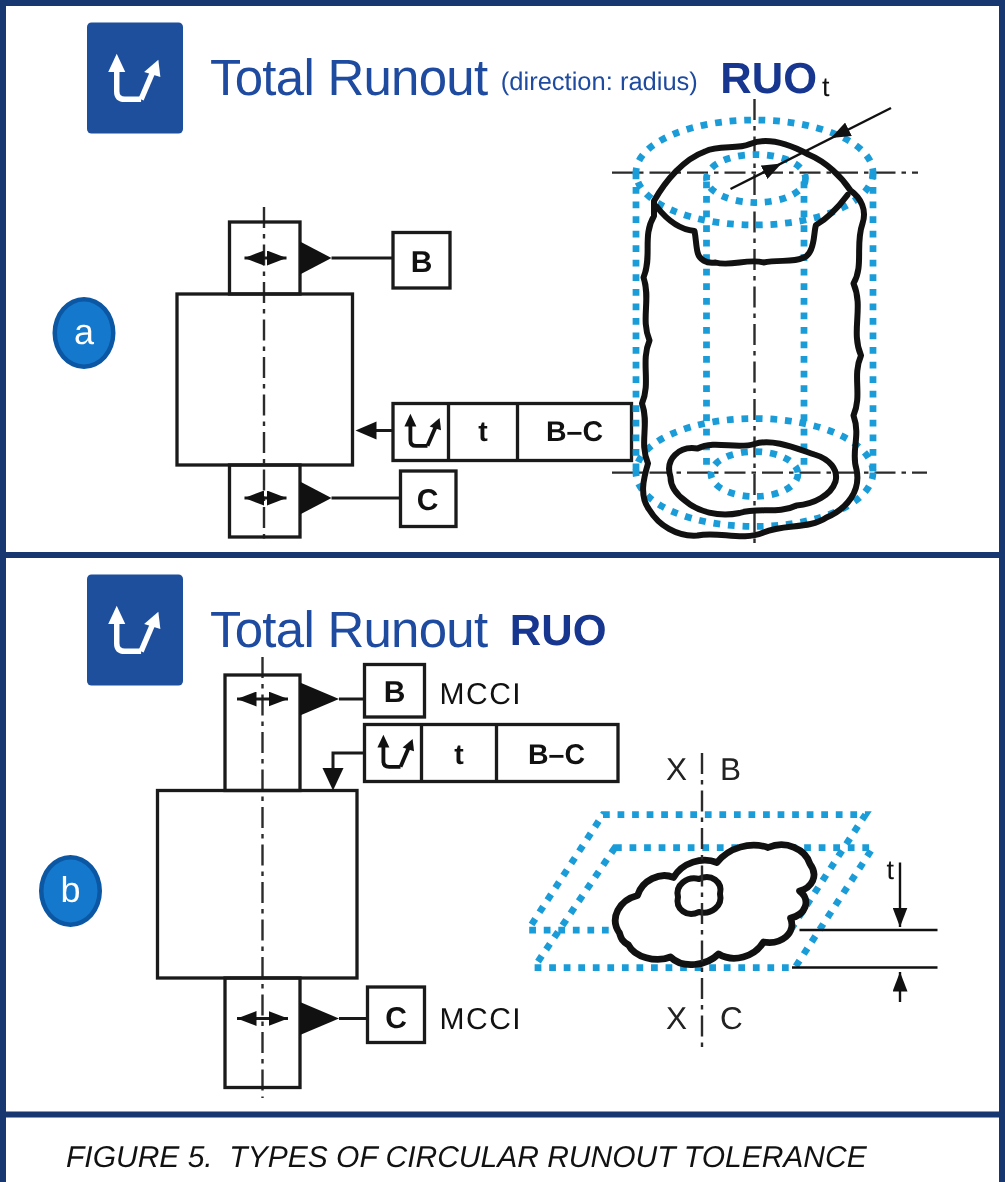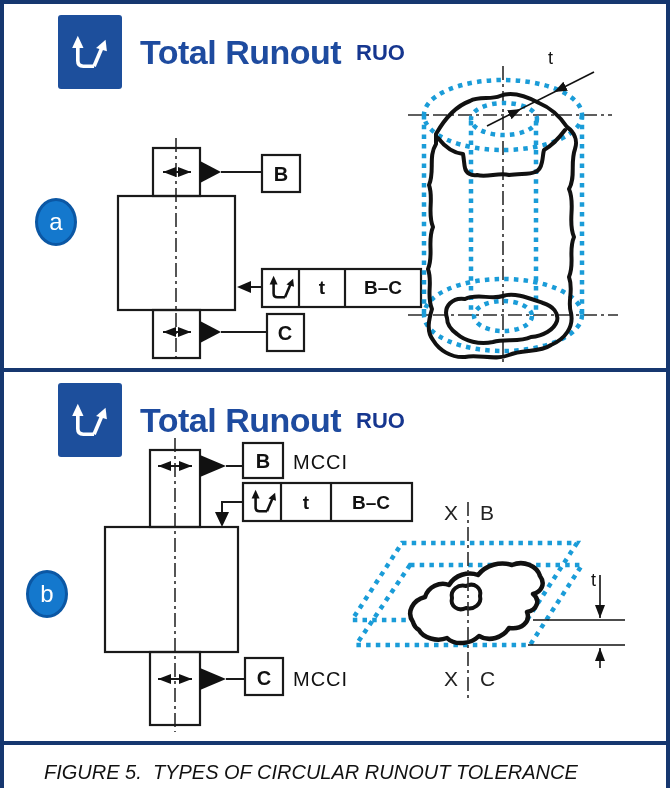--- a/index.html
+++ b/index.html
@@ -8,23 +8,23 @@
     background:#fff;border:4px solid #16376f;
     font-family:"Liberation Sans",sans-serif;
   }
   .panel{position:relative;width:662px;overflow:hidden;background:#fff;}
   .panel-a{height:364px;border-bottom:4px solid #16376f;}
   .panel-b{height:369px;border-bottom:4px solid #16376f;}
   .drawing{position:absolute;left:0;top:0;}
   .header{position:absolute;left:54px;top:11px;display:flex;align-items:center;z-index:2;}
   .icon{width:64px;height:74px;background:#1d4f9c;border-radius:3px;
         display:flex;align-items:center;justify-content:center;flex:0 0 auto;}
-  .title{margin-left:18px;font-size:34px;color:#1e4b9f;letter-spacing:-0.5px;white-space:nowrap;font-weight:bold;}
+  .title{margin-left:18px;font-size:34px;color:#1e4b9f;letter-spacing:-0.5px;white-space:nowrap;}
   .subtitle{margin-left:9px;font-size:17px;color:#1e4b9f;white-space:nowrap;padding-top:6px;}
-  .code{margin-left:15px;font-size:22px;font-weight:700;color:#16368f;padding-top:2px;text-align:right;}
+  .code{margin-left:15px;font-size:29px;font-weight:700;color:#16368f;padding-top:2px;text-align:right;}
   .badge{
     position:absolute;width:36px;height:42px;border-radius:50%;
     background:#1478cd;border:3px solid #0b57a4;color:#fff;
     display:flex;align-items:center;justify-content:center;
     font-size:24px;z-index:2;
   }
   .panel-a .badge{left:31px;top:194px;}
   .panel-b .badge{left:22px;top:198px;}
   .caption{
     height:54px;display:flex;align-items:center;padding-left:40px;
@@ -130,20 +130,21 @@
       </g>
     </svg>
 
     <div class="header">
       <div class="icon">
         <svg viewBox="0 0 34 30" width="46" height="42" style="color:#fff">
             <use href="#ro-sym"></use>
           </svg>
       </div>
       <span class="title">Total Runout</span>
+      <span class="subtitle">(direction: radius)</span>
       <span class="code">RUO</span>
     </div>
     <div class="badge">a</div>
   </section>
 
   <section class="panel panel-b">
 
     <svg class="drawing" width="662" height="369" viewBox="4 372 662 369">
       <defs>
         <marker id="ah-b" markerWidth="15" markerHeight="10" refX="13" refY="5" orient="auto-start-reverse" markerUnits="userSpaceOnUse">

